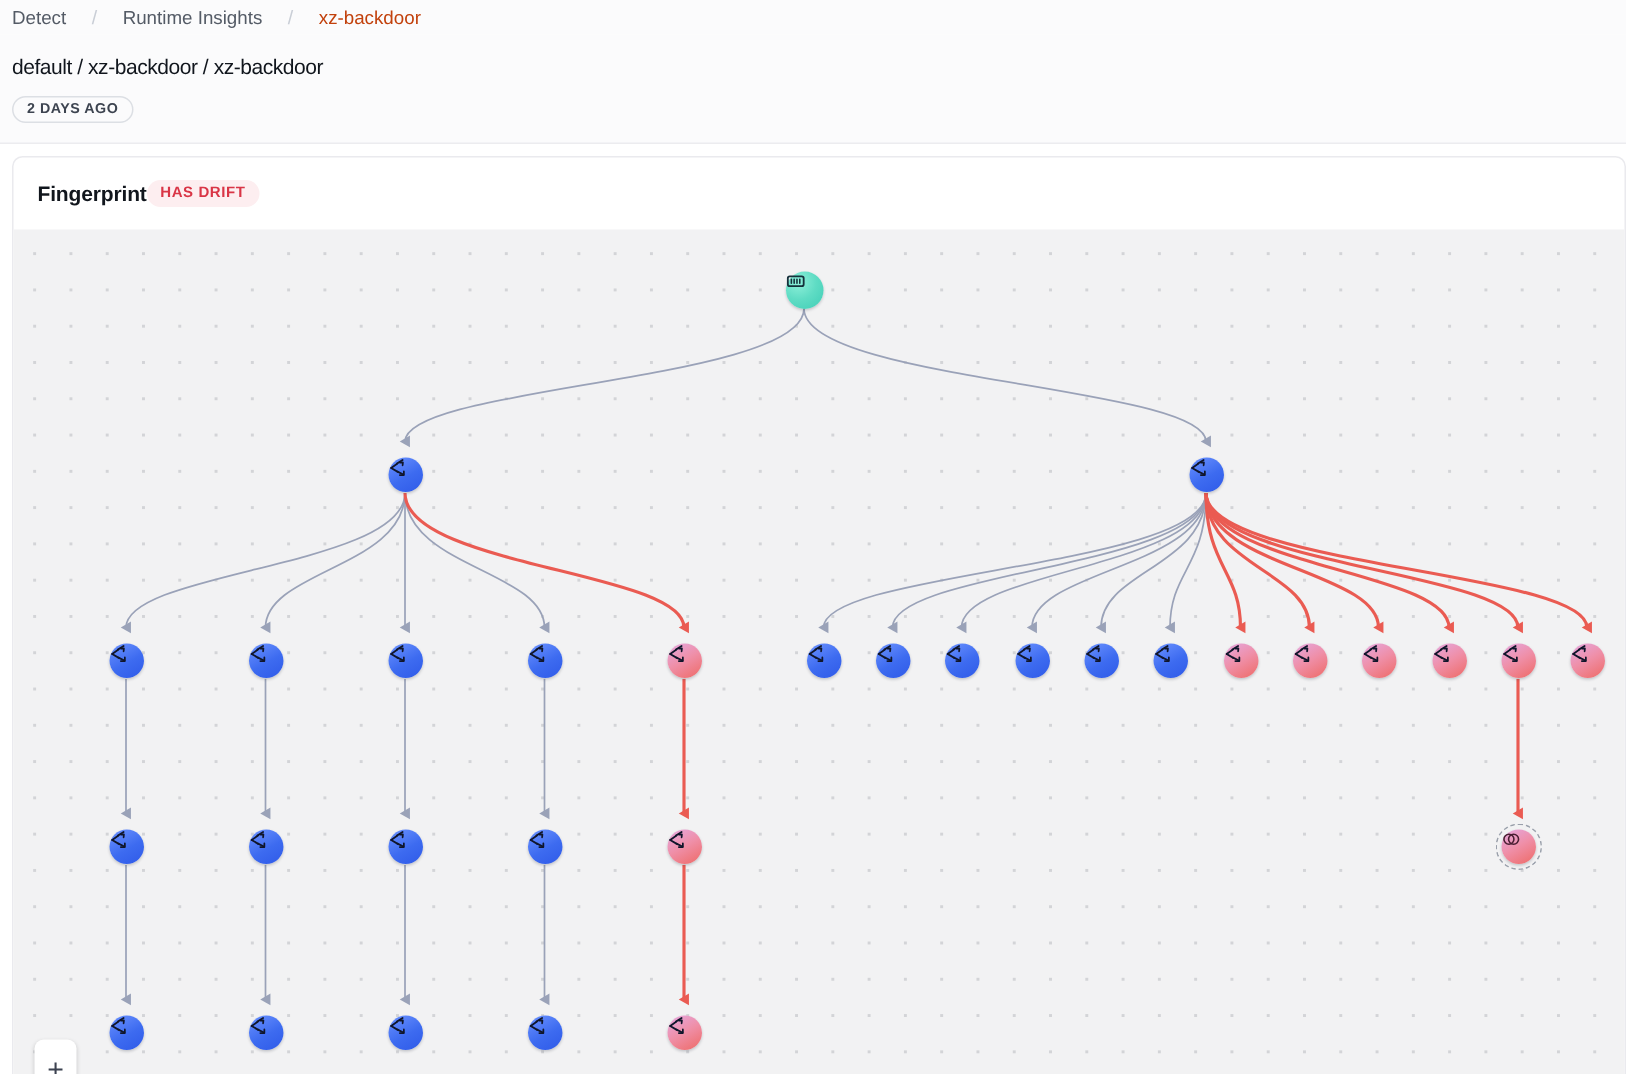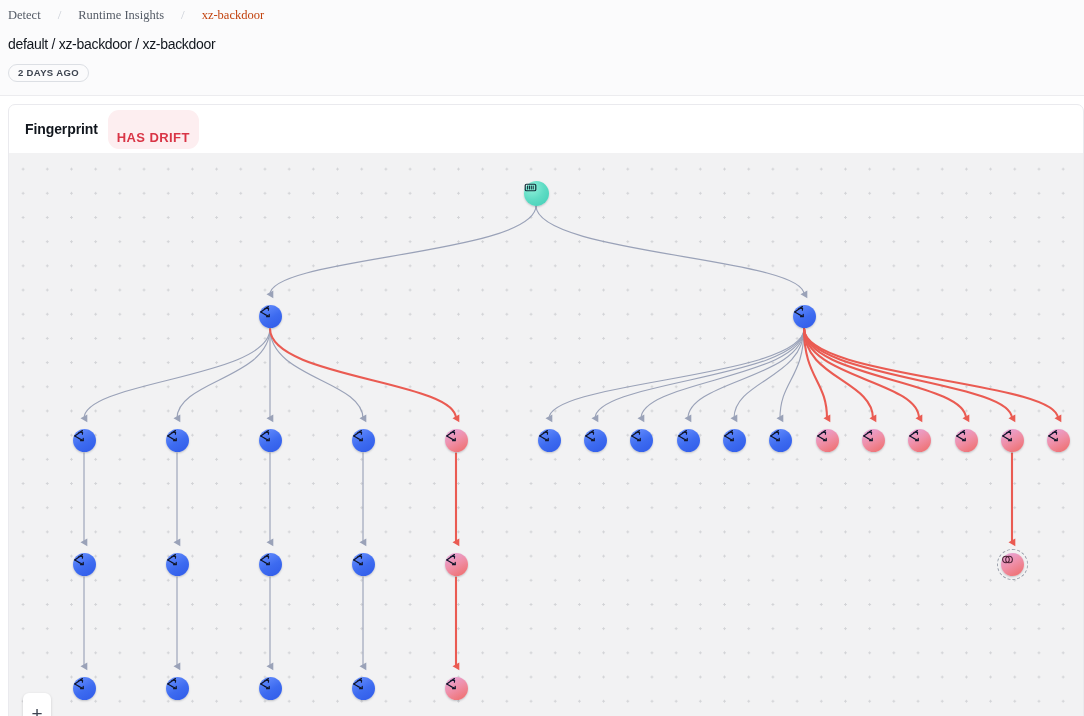--- a/index.html
+++ b/index.html
@@ -7,26 +7,25 @@
     width: 1084px; height: 716px;
     font-family: "Liberation Sans", sans-serif;
     background: #ffffff;
     overflow: hidden;
   }
 
   
   .breadcrumb {
     height: 23px;
     display: flex;
-    align-items: flex-end;
+    align-items: center;
     padding: 0 0 0 8px;
     font-size: 12.5px;
     color: #5c6370;
     background: #fbfbfc;
-    font-family: Liberation Serif, serif;
   }
   .bc-item { color: #545b66; white-space: nowrap; }
   .bc-item.current { color: #c2410c; }
   .bc-sep { color: #c9ced6; margin: 0 17px; font-size: 13px; }
 
   
   .page-header {
     background: #fbfbfc;
     border-bottom: 1px solid #ececef;
     padding: 6px 8px 12px 8px;
@@ -60,34 +59,33 @@
     background: #ffffff;
     border: 1px solid #eaeaee;
     border-radius: 7px 7px 0 0;
     overflow: hidden;
   }
   .card-head {
     height: 48px;
     display: flex;
     align-items: center;
     padding: 0 16px;
-    gap: 10px;
   }
   .card-title {
     font-size: 14px;
     font-weight: 700;
     color: #11161d;
     letter-spacing: -0.1px;
   }
   .drift-badge {
     background: #fdeef0;
     color: #d93546;
     border-radius: 11px;
-    padding: 20px 9px 4px 9px;
-    font-size: 13px;
+    padding: 3px 9px 4px 9px;
+    font-size: 10px;
     font-weight: 700;
     letter-spacing: 0.4px;
   }
 
   
   .canvas {
     position: absolute;
     left: 0; top: 48px;
     width: 1076px; height: 572px;
     background-color: #f2f2f3;

